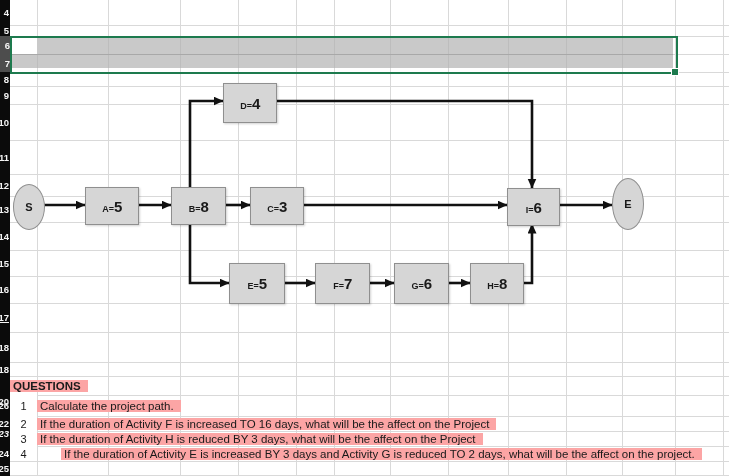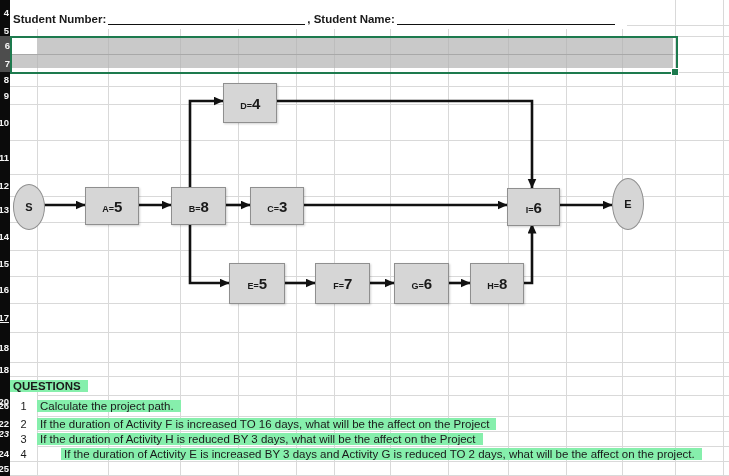--- a/index.html
+++ b/index.html
@@ -29,21 +29,21 @@
   .node{position:absolute;background:#d6d6d6;border:1.5px solid #8f8f8f;z-index:5;
         display:flex;align-items:center;justify-content:center;box-shadow:1px 1px 2px rgba(0,0,0,.18);}
   .node .lab{display:inline-flex;align-items:baseline;line-height:1;}
   .nl{font-size:9px;font-weight:700;}
   .nv{font-size:15px;font-weight:700;letter-spacing:-.5px;}
   .node.ellipse{border-radius:50%;font-size:11px;font-weight:700;box-shadow:none;}
   
   .qrow{position:absolute;z-index:3;display:flex;align-items:center;font-size:11.5px;white-space:nowrap;}
   .qnum{position:absolute;left:10px;width:27px;display:flex;align-items:center;justify-content:center;
         font-size:11px;z-index:3;background:#fff;}
-  .qtext{background:#86efac;padding:0 7px 0 3px;}
+  .qtext{background:#fca5a5;padding:0 7px 0 3px;}
   .bold{font-weight:700;}
 </style>
 </head>
 <body>
 
 <div id="sheet">
   <div id="grid">
       <div class="gl" style="left: 10px; top: 25px; width: 719px; height: 1px;"></div>
       <div class="gl" style="left: 10px; top: 36px; width: 719px; height: 1px;"></div>
       <div class="gl" style="left: 10px; top: 54px; width: 719px; height: 1px;"></div>
@@ -99,21 +99,20 @@
       <div class="rnum" style="top: 332px; height: 30px;">18</div>
       <div class="rnum" style="top: 362px; height: 14px;">18</div>
       <div class="rnum" style="top: 392px; height: 19px;">20</div>
       <div class="rnum" style="top: 395px; height: 21px;">26</div>
       <div class="rnum" style="top: 416px; height: 15px;">22</div>
       <div class="rnum" style="top: 426px; height: 15px; font-style: italic;">23</div>
       <div class="rnum" style="top: 446px; height: 15px;">24</div>
       <div class="rnum" style="top: 461px; height: 14px;">25</div>
     </div>
 
-  <div id="titlerow"><span>Student Number:</span><span class="blank w1"></span><span>, Student Name:</span><span class="blank w2"></span></div>
 
   <div class="sel-fill" style="left:37px;top:38px;width:636px;height:16px;"></div>
   <div class="sel-fill" style="left:12px;top:54px;width:661px;height:14px;"></div>
   <div id="seldivs">
       <div class="sel-div" style="left: 108px; top: 38px; height: 16px;"></div>
       <div class="sel-div" style="left: 180px; top: 38px; height: 16px;"></div>
       <div class="sel-div" style="left: 238px; top: 38px; height: 16px;"></div>
       <div class="sel-div" style="left: 296px; top: 38px; height: 16px;"></div>
       <div class="sel-div" style="left: 334px; top: 38px; height: 16px;"></div>
       <div class="sel-div" style="left: 390px; top: 38px; height: 16px;"></div>

